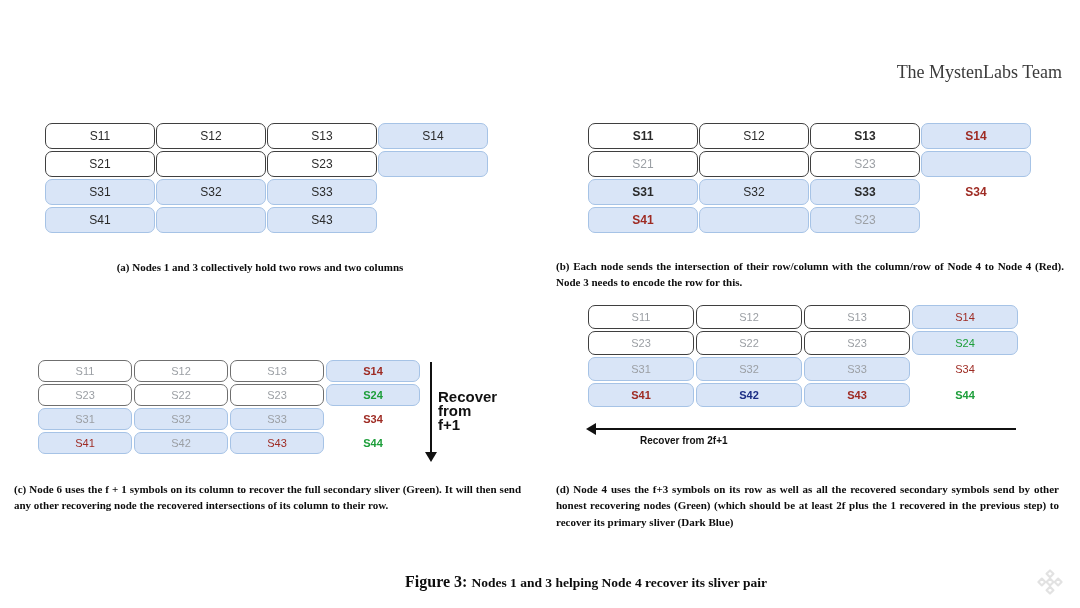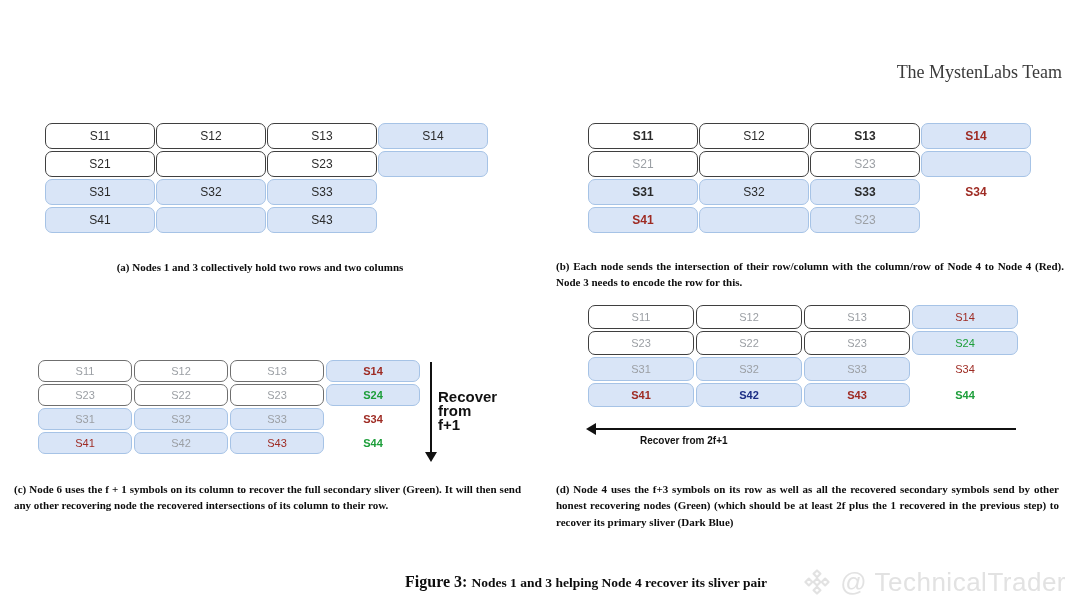--- a/index.html
+++ b/index.html
@@ -163,16 +163,15 @@
   <div class="watermark">
     <span>
       <svg width="32" height="32" viewBox="0 0 24 24" fill="none" stroke="#e2e2e2" stroke-width="1.6" stroke-linejoin="round">
         <path d="M12 3.3 L14.6 5.9 L12 8.5 L9.4 5.9 Z"></path>
         <path d="M12 15.5 L14.6 18.1 L12 20.7 L9.4 18.1 Z"></path>
         <path d="M12 9.4 L14.6 12 L12 14.6 L9.4 12 Z"></path>
         <path d="M5.9 9.4 L8.5 12 L5.9 14.6 L3.3 12 Z"></path>
         <path d="M18.1 9.4 L20.7 12 L18.1 14.6 L15.5 12 Z"></path>
       </svg>
     </span>
-    <span>@ TechnicalTrader</span>
   </div>
 
 </div>
 
 </body></html>

